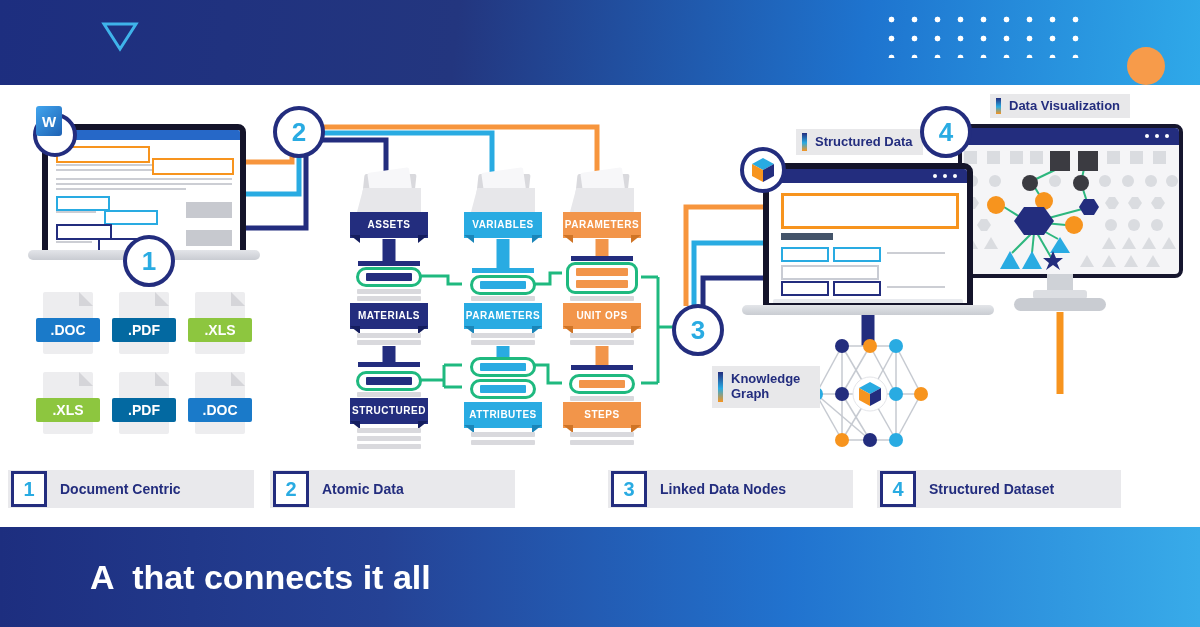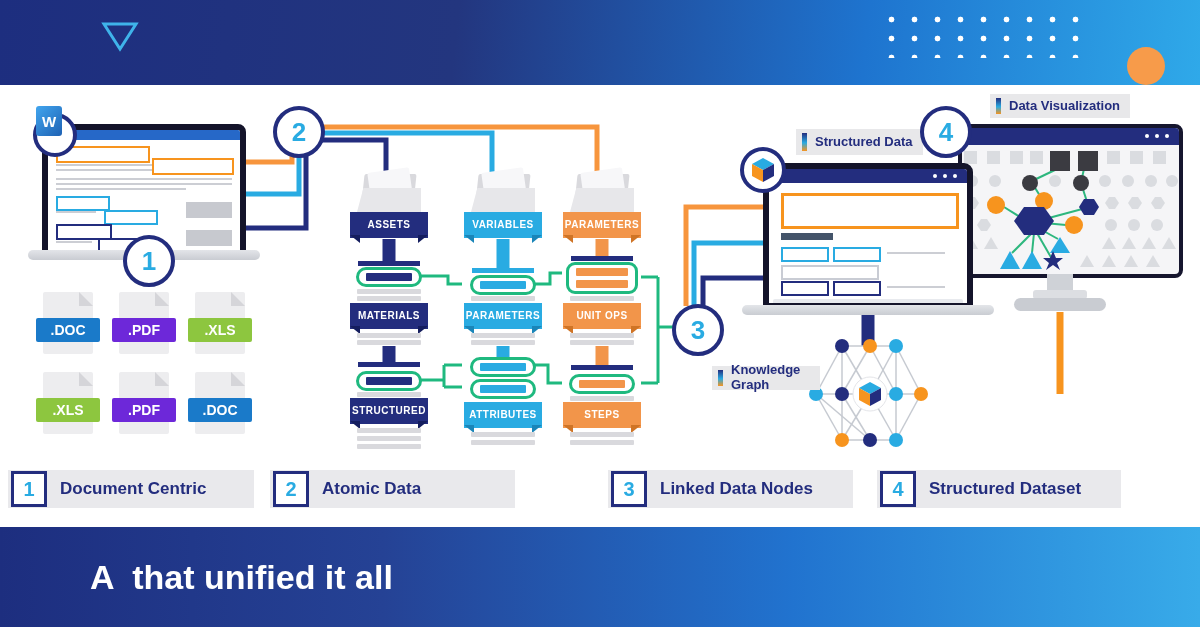--- a/index.html
+++ b/index.html
@@ -35,21 +35,21 @@
   .word-doc{position:absolute;left:36px;top:106px;width:26px;height:30px;background:linear-gradient(135deg,#41a5ee,#1e62b4);
     border-radius:3px;color:#fff;font-weight:bold;font-size:15px;display:flex;align-items:center;justify-content:center;z-index:5;}
 
   
   .file{position:absolute;width:64px;height:70px;z-index:3;}
   .paper{position:absolute;left:7px;top:0;width:50px;height:62px;background:#ededef;border-radius:2px;}
   .fold{position:absolute;right:7px;top:0;width:14px;height:14px;background:#d5d5d9;
     clip-path:polygon(0 0,100% 100%,0 100%);}
   .band{position:absolute;left:0;top:26px;width:64px;height:24px;color:#fff;font-weight:bold;font-size:14px;
     text-align:center;line-height:24px;border-radius:2px;}
-  .band-blue{background:#1a7ac9;}.band-red{background:#6d28d9;}.band-green{background:#8dc63f;}
+  .band-blue{background:#1a7ac9;}.band-red{background:#0369a1;}.band-green{background:#8dc63f;}
 
   
   .column{position:absolute;top:0;width:90px;height:470px;z-index:3;}
   .c-el{position:absolute;left:50%;transform:translateX(-50%);}
   .folder{width:64px;height:42px;}
   .f-back{position:absolute;left:6px;top:4px;width:52px;height:30px;background:#d9d9dd;border-radius:2px;transform:skewX(-6deg);}
   .f-paper{position:absolute;left:12px;top:0px;width:42px;height:28px;background:#f7f7f9;transform:rotate(-8deg);border-radius:2px;}
   .f-front{position:absolute;left:0;bottom:0;width:64px;height:24px;background:#e7e7ea;
     clip-path:polygon(0 100%,10% 0,100% 0,100% 100%);}
   .ribbon{width:78px;height:26px;color:#fff;font-weight:bold;font-size:10px;letter-spacing:.5px;
@@ -89,21 +89,21 @@
 
   
   .tag{position:absolute;background:#e8e8ea;display:flex;align-items:center;gap:8px;padding:0 10px 0 6px;z-index:7;}
   .tag .marker{width:5px;height:70%;background:linear-gradient(#232d7e 0%,#29abe2 55%,#f7941e 100%);}
   .tag .txt{color:#232d7e;font-weight:bold;font-size:13px;line-height:1.15;}
 
   
   .legend-item{position:absolute;top:470px;height:38px;background:#e9e9ec;display:flex;align-items:center;gap:13px;z-index:3;}
   .legend-num{width:30px;height:30px;margin-left:3px;background:#fff;border:3px solid #232d7e;color:#29abe2;
     font-weight:bold;font-size:20px;display:flex;align-items:center;justify-content:center;}
-  .legend-label{color:#232d7e;font-weight:bold;font-size:17px;text-align:right;}
+  .legend-label{color:#232d7e;font-weight:bold;font-size:14px;text-align:right;}
 
   
   .footer{position:absolute;left:0;top:527px;width:1200px;height:100px;
     background:linear-gradient(90deg,#1d2e7f 0%,#254295 32%,#2173cf 66%,#38abe9 100%);z-index:3;}
   .headline{position:absolute;left:90px;top:0;height:100px;display:flex;align-items:center;
     color:#fff;font-size:34px;font-weight:bold;white-space:pre;}
   .hl{position:relative;display:inline-block;}
   .hl i{position:relative;z-index:2;font-style:normal;}
   .hl::after{content:"";position:absolute;left:-3px;right:-6px;bottom:-6px;height:13px;background:#f5953c;z-index:1;}
   .hl::before{content:"";position:absolute;left:-3px;right:-6px;bottom:-10px;height:3px;background:#e2801f;z-index:1;}
@@ -445,21 +445,21 @@
   </svg>
 
   <div class="tag" style="left:990px;top:94px;height:24px;">
     <div class="marker"></div>
     <div class="txt">Data Visualization</div>
   </div>
   <div class="tag" style="left:796px;top:129px;height:26px;">
     <div class="marker"></div>
     <div class="txt">Structured Data</div>
   </div>
-  <div class="tag" style="left:712px;top:366px;height:24px;width:92px;">
+  <div class="tag" style="left:712px;top:366px;height:42px;width:92px;">
     <div class="marker"></div>
     <div class="txt" style="white-space:normal;width:72px;">Knowledge Graph</div>
   </div>
 
   <div class="badge" style="left:123px;top:235px;">1</div>
   <div class="badge" style="left:273px;top:106px;">2</div>
   <div class="badge" style="left:672px;top:304px;">3</div>
   <div class="badge" style="left:920px;top:106px;">4</div>
 
   <div class="legend-item" style="left:8px;width:246px;">
@@ -473,16 +473,16 @@
   <div class="legend-item" style="left:608px;width:245px;">
     <div class="legend-num">3</div>
     <div class="legend-label">Linked Data Nodes</div>
   </div>
   <div class="legend-item" style="left:877px;width:244px;">
     <div class="legend-num">4</div>
     <div class="legend-label">Structured Dataset</div>
   </div>
 
   <div class="footer">
-    <div class="headline"><span>A </span><span> that unified it all</span></div>
+    <div class="headline"><span>A </span><span> that connects it all</span></div>
   </div>
 
 </div>
 
 </body></html>

